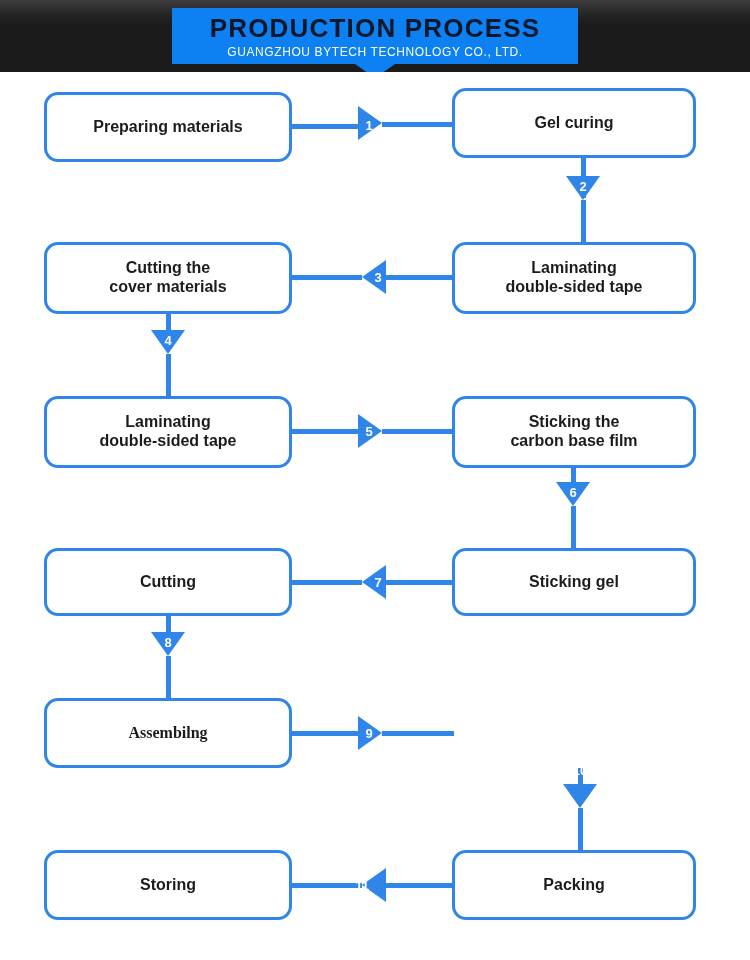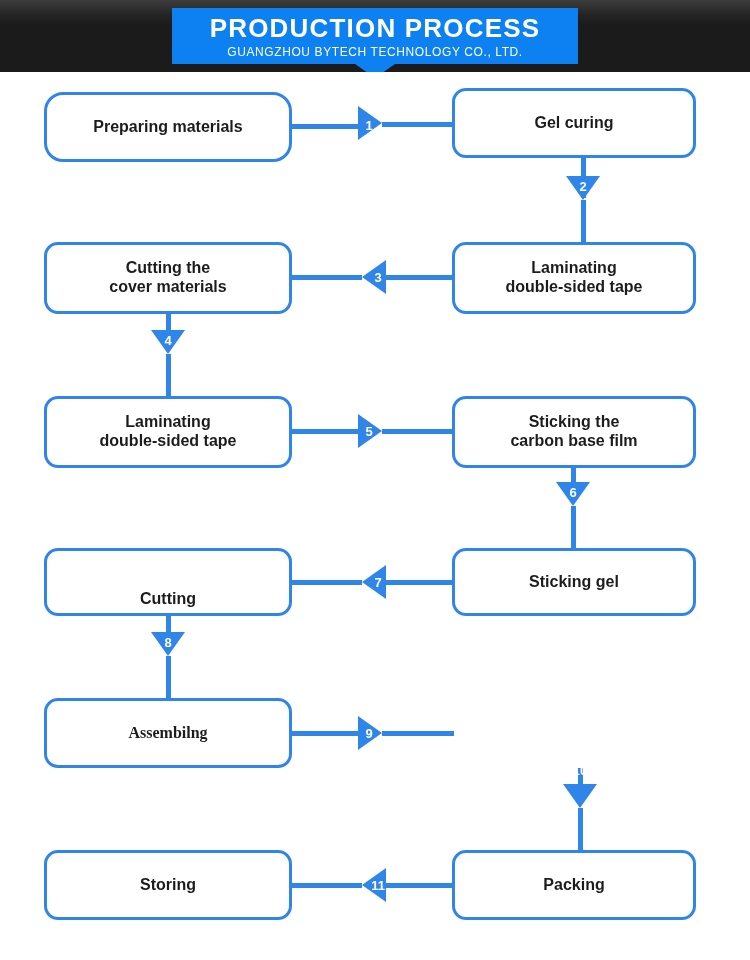--- a/index.html
+++ b/index.html
@@ -38,21 +38,21 @@
     top: 8px;
     width: 406px;
     height: 56px;
     background: #0d80f2;
     display: flex;
     flex-direction: column;
     align-items: center;
     justify-content: center;
   }
   .title-plate .main-title {
-    color: #ffffff;
+    color: #0f172a;
     font-size: 26px;
     font-weight: bold;
     letter-spacing: 1.2px;
     line-height: 1;
     margin-bottom: 5px;
   }
   .title-plate .sub-title {
     color: #ffffff;
     font-size: 12px;
     letter-spacing: 0.6px;
@@ -141,21 +141,21 @@
   <div class="sheen"></div>
 </div>
 <div class="title-plate">
   <div class="main-title">PRODUCTION PROCESS</div>
   <div class="sub-title">GUANGZHOU BYTECH TECHNOLOGY CO., LTD.</div>
 </div>
 <div class="title-tail"></div>
 
 <div class="canvas">
 
-  <div class="node" style="left:44px; top:20px; width:248px; height:70px;border-radius:19px;">
+  <div class="node" style="left:44px; top:20px; width:248px; height:70px;">
     <span>Preparing materials</span>
   </div>
   <div class="node" style="left:452px; top:16px; width:244px; height:70px;">
     <span>Gel curing</span>
   </div>
 
   <div class="connector conn-h" style="left:292px; top:52px; width:66px;"></div>
   <div class="connector conn-h" style="left:382px; top:50px; width:72px;"></div>
   <div class="arrow arrow-right" style="left:358px; top:34px;"></div>
   <div class="step-num" style="left:357px; top:47px;">1</div>
@@ -204,21 +204,21 @@
   <div class="connector conn-h" style="left:292px; top:357px; width:66px;"></div>
   <div class="connector conn-h" style="left:382px; top:357px; width:72px;"></div>
   <div class="arrow arrow-right" style="left:358px; top:342px;"></div>
   <div class="step-num" style="left:357px; top:353px;">5</div>
 
   <div class="connector conn-v" style="left:571px; top:396px; height:24px;"></div>
   <div class="arrow arrow-down" style="left:556px; top:410px;"></div>
   <div class="step-num" style="left:561px; top:414px;">6</div>
   <div class="connector conn-v" style="left:571px; top:434px; height:42px;"></div>
 
-  <div class="node" style="left:44px; top:476px; width:248px; height:68px;align-items:flex-end;">
+  <div class="node" style="left:44px; top:476px; width:248px; height:68px;">
     <span>Cutting</span>
   </div>
   <div class="node" style="left:452px; top:476px; width:244px; height:68px;">
     <span>Sticking gel</span>
   </div>
 
   <div class="connector conn-h" style="left:386px; top:508px; width:68px;"></div>
   <div class="connector conn-h" style="left:292px; top:508px; width:70px;"></div>
   <div class="arrow arrow-left" style="left:362px; top:493px;"></div>
   <div class="step-num" style="left:366px; top:504px;">7</div>
@@ -245,15 +245,15 @@
   <div class="node" style="left:44px; top:778px; width:248px; height:70px;">
     <span>Storing</span>
   </div>
   <div class="node" style="left:452px; top:778px; width:244px; height:70px;">
     <span>Packing</span>
   </div>
 
   <div class="connector conn-h" style="left:386px; top:811px; width:68px;"></div>
   <div class="connector conn-h" style="left:292px; top:811px; width:70px;"></div>
   <div class="arrow arrow-left" style="left:362px; top:796px;"></div>
-  <div class="step-num" style="left:366px; top:807px;">11</div>
+  <div class="step-num" style="left:350px; top:807px;">11</div>
 
 </div>
 
 </body></html>

